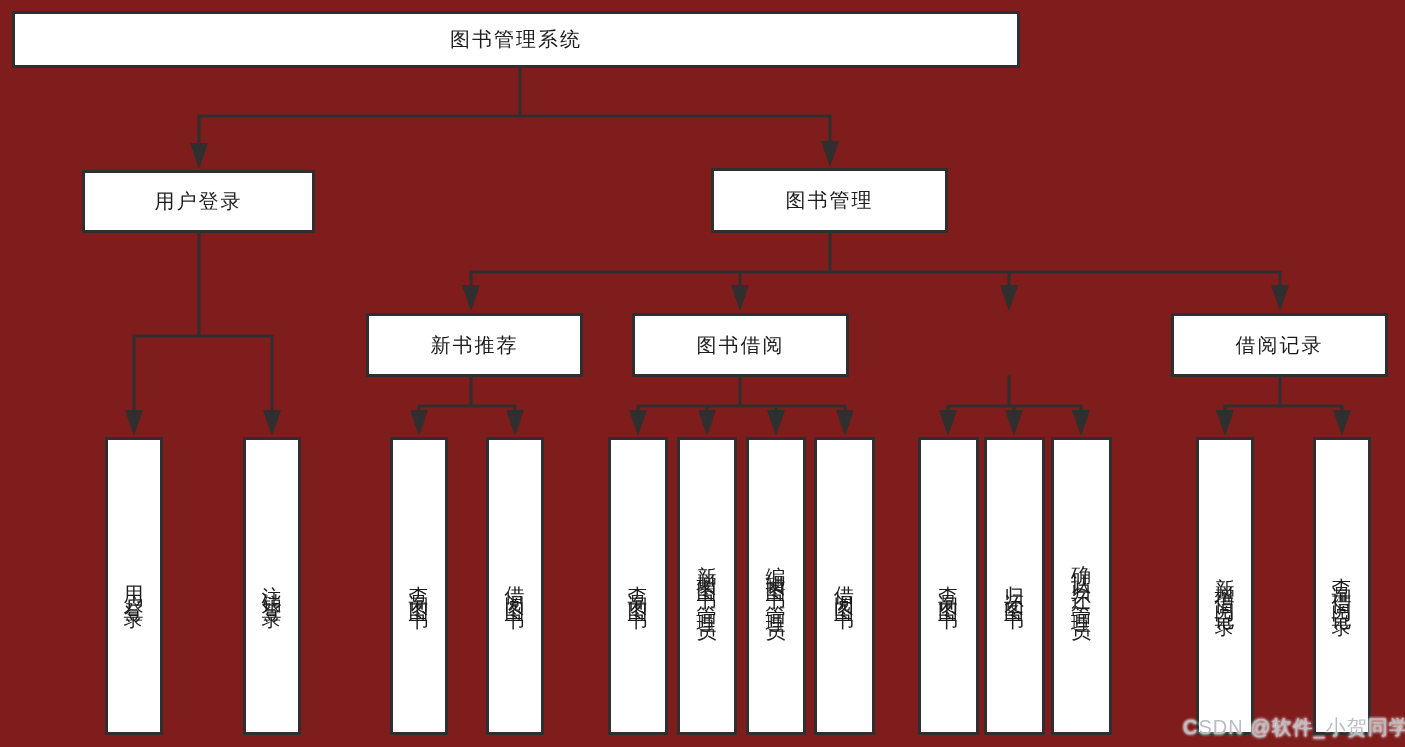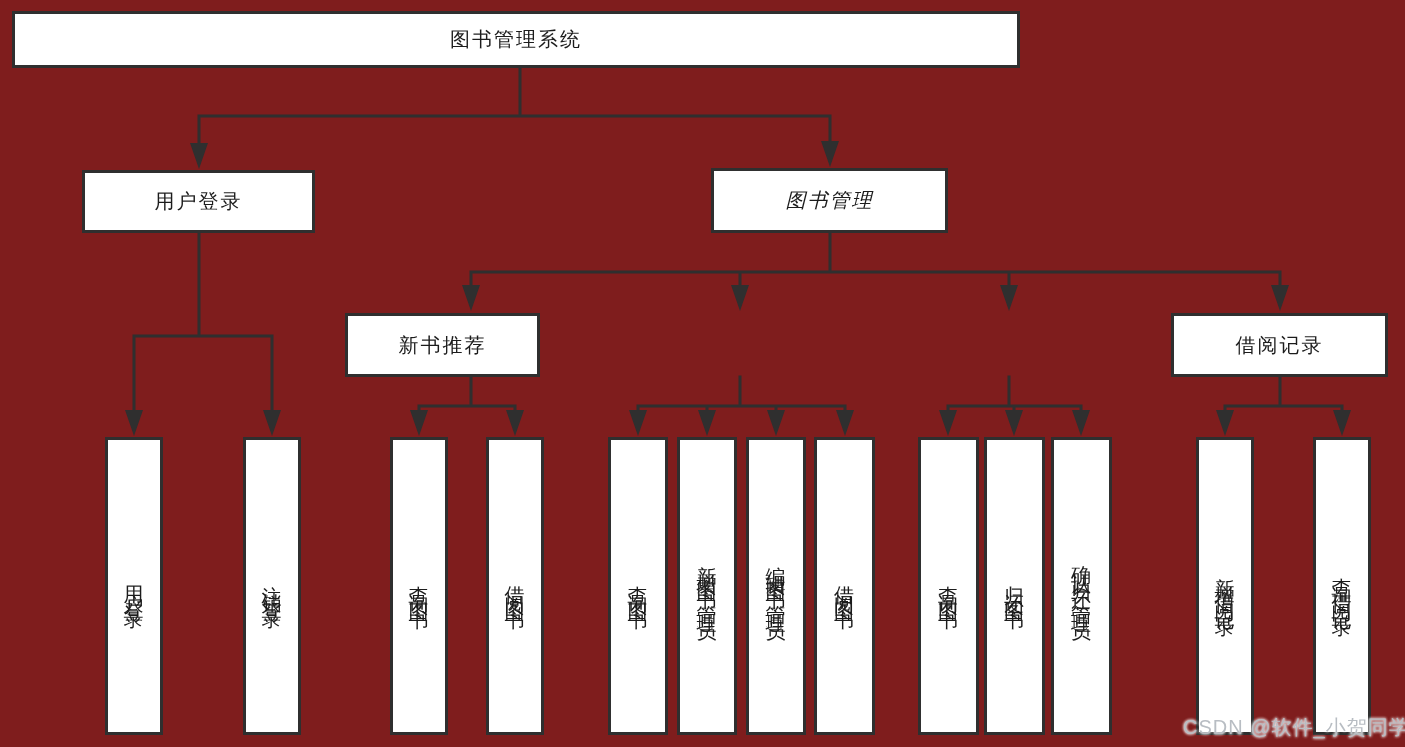--- a/index.html
+++ b/index.html
@@ -27,22 +27,22 @@
   .leaf span{
     writing-mode:vertical-rl;
     text-orientation:mixed;
     letter-spacing:8px;
     line-height:1;
     white-space:nowrap;
   }
   
   .n-root          {left:12px;  top:11px;  width:1008px; height:57px;}
   .n-user-login    {left:82px;  top:170px; width:233px;  height:63px;}
-  .n-book-mgmt     {left:711px; top:168px; width:237px;  height:65px;font-style:italic;}
-  .n-new-books     {left:345px; top:313px; width:195px;  height:64px;}
+  .n-book-mgmt     {left:711px; top:168px; width:237px;  height:65px;}
+  .n-new-books     {left:366px; top:313px; width:217px;  height:64px;}
   .n-book-borrow   {left:632px; top:313px; width:217px;  height:64px;}
   .n-cur-borrow    {left:901px; top:313px; width:217px;  height:64px;}
   .n-borrow-rec    {left:1171px;top:313px; width:217px;  height:64px;}
   .leaf            {top:437px;  height:298px;}
   .l1 {left:105px; width:58px;}
   .l2 {left:243px; width:58px;}
   .l3 {left:390px; width:58px;}
   .l4 {left:486px; width:58px;}
   .l5 {left:608px; width:60px;}
   .l6 {left:677px; width:60px;}
@@ -110,20 +110,23 @@
   <div class="node n-user-login">
     <span>用户登录</span>
   </div>
   <div class="node n-book-mgmt">
     <span>图书管理</span>
   </div>
 
   <div class="node n-new-books">
     <span>新书推荐</span>
   </div>
+  <div class="node n-book-borrow">
+    <span>图书借阅</span>
+  </div>
   <div class="node n-borrow-rec">
     <span>借阅记录</span>
   </div>
 
   <div class="node leaf l1">
     <span>用户登录</span>
   </div>
   <div class="node leaf l2">
     <span>注销登录</span>
   </div>

